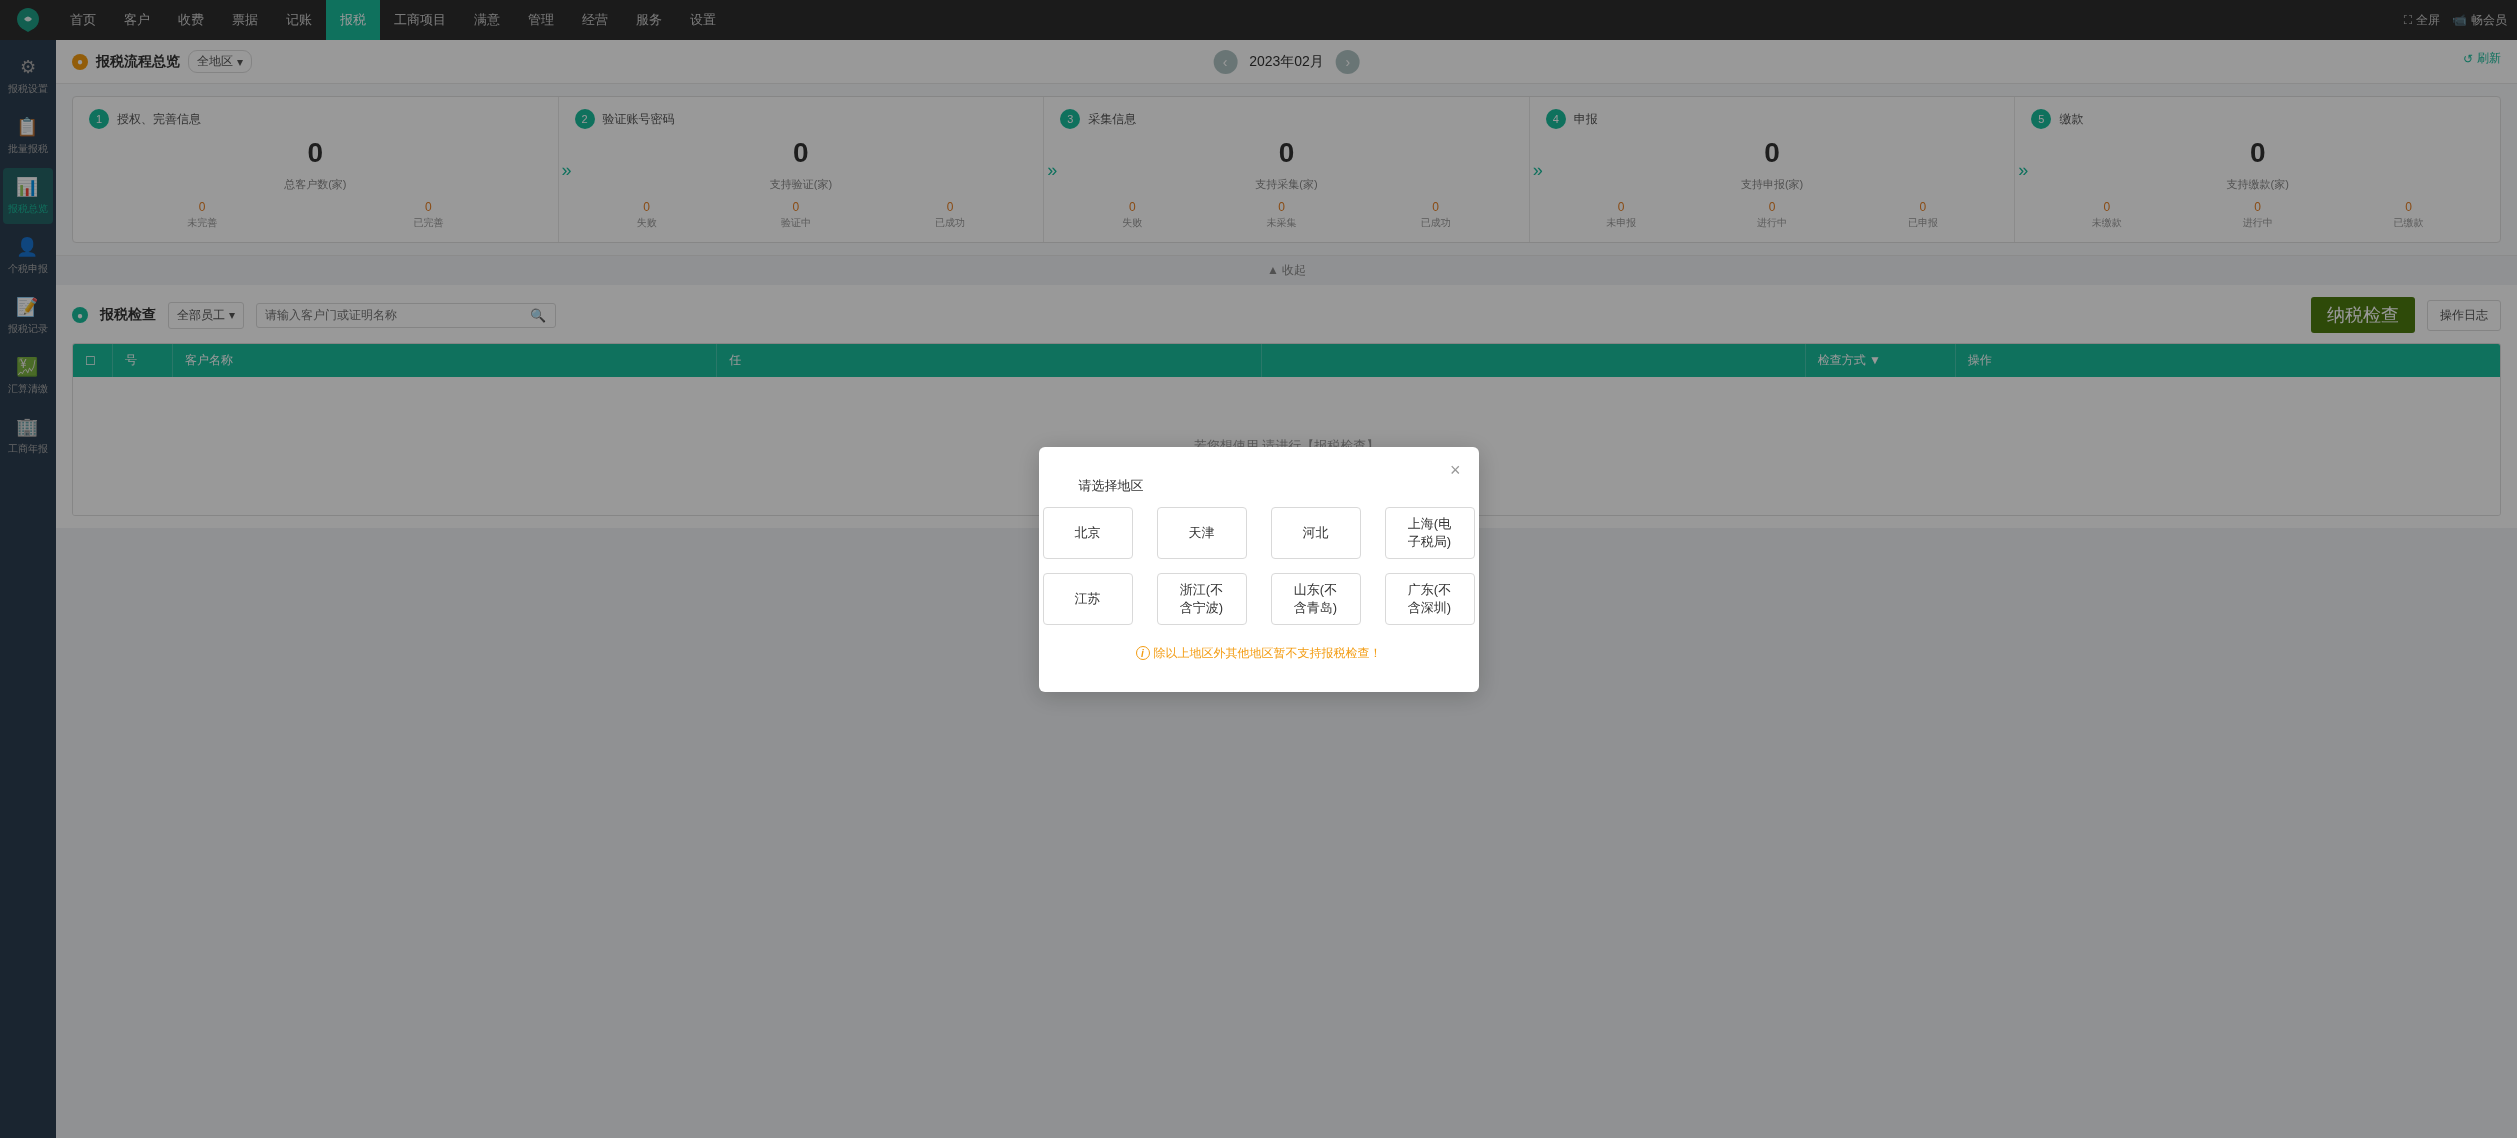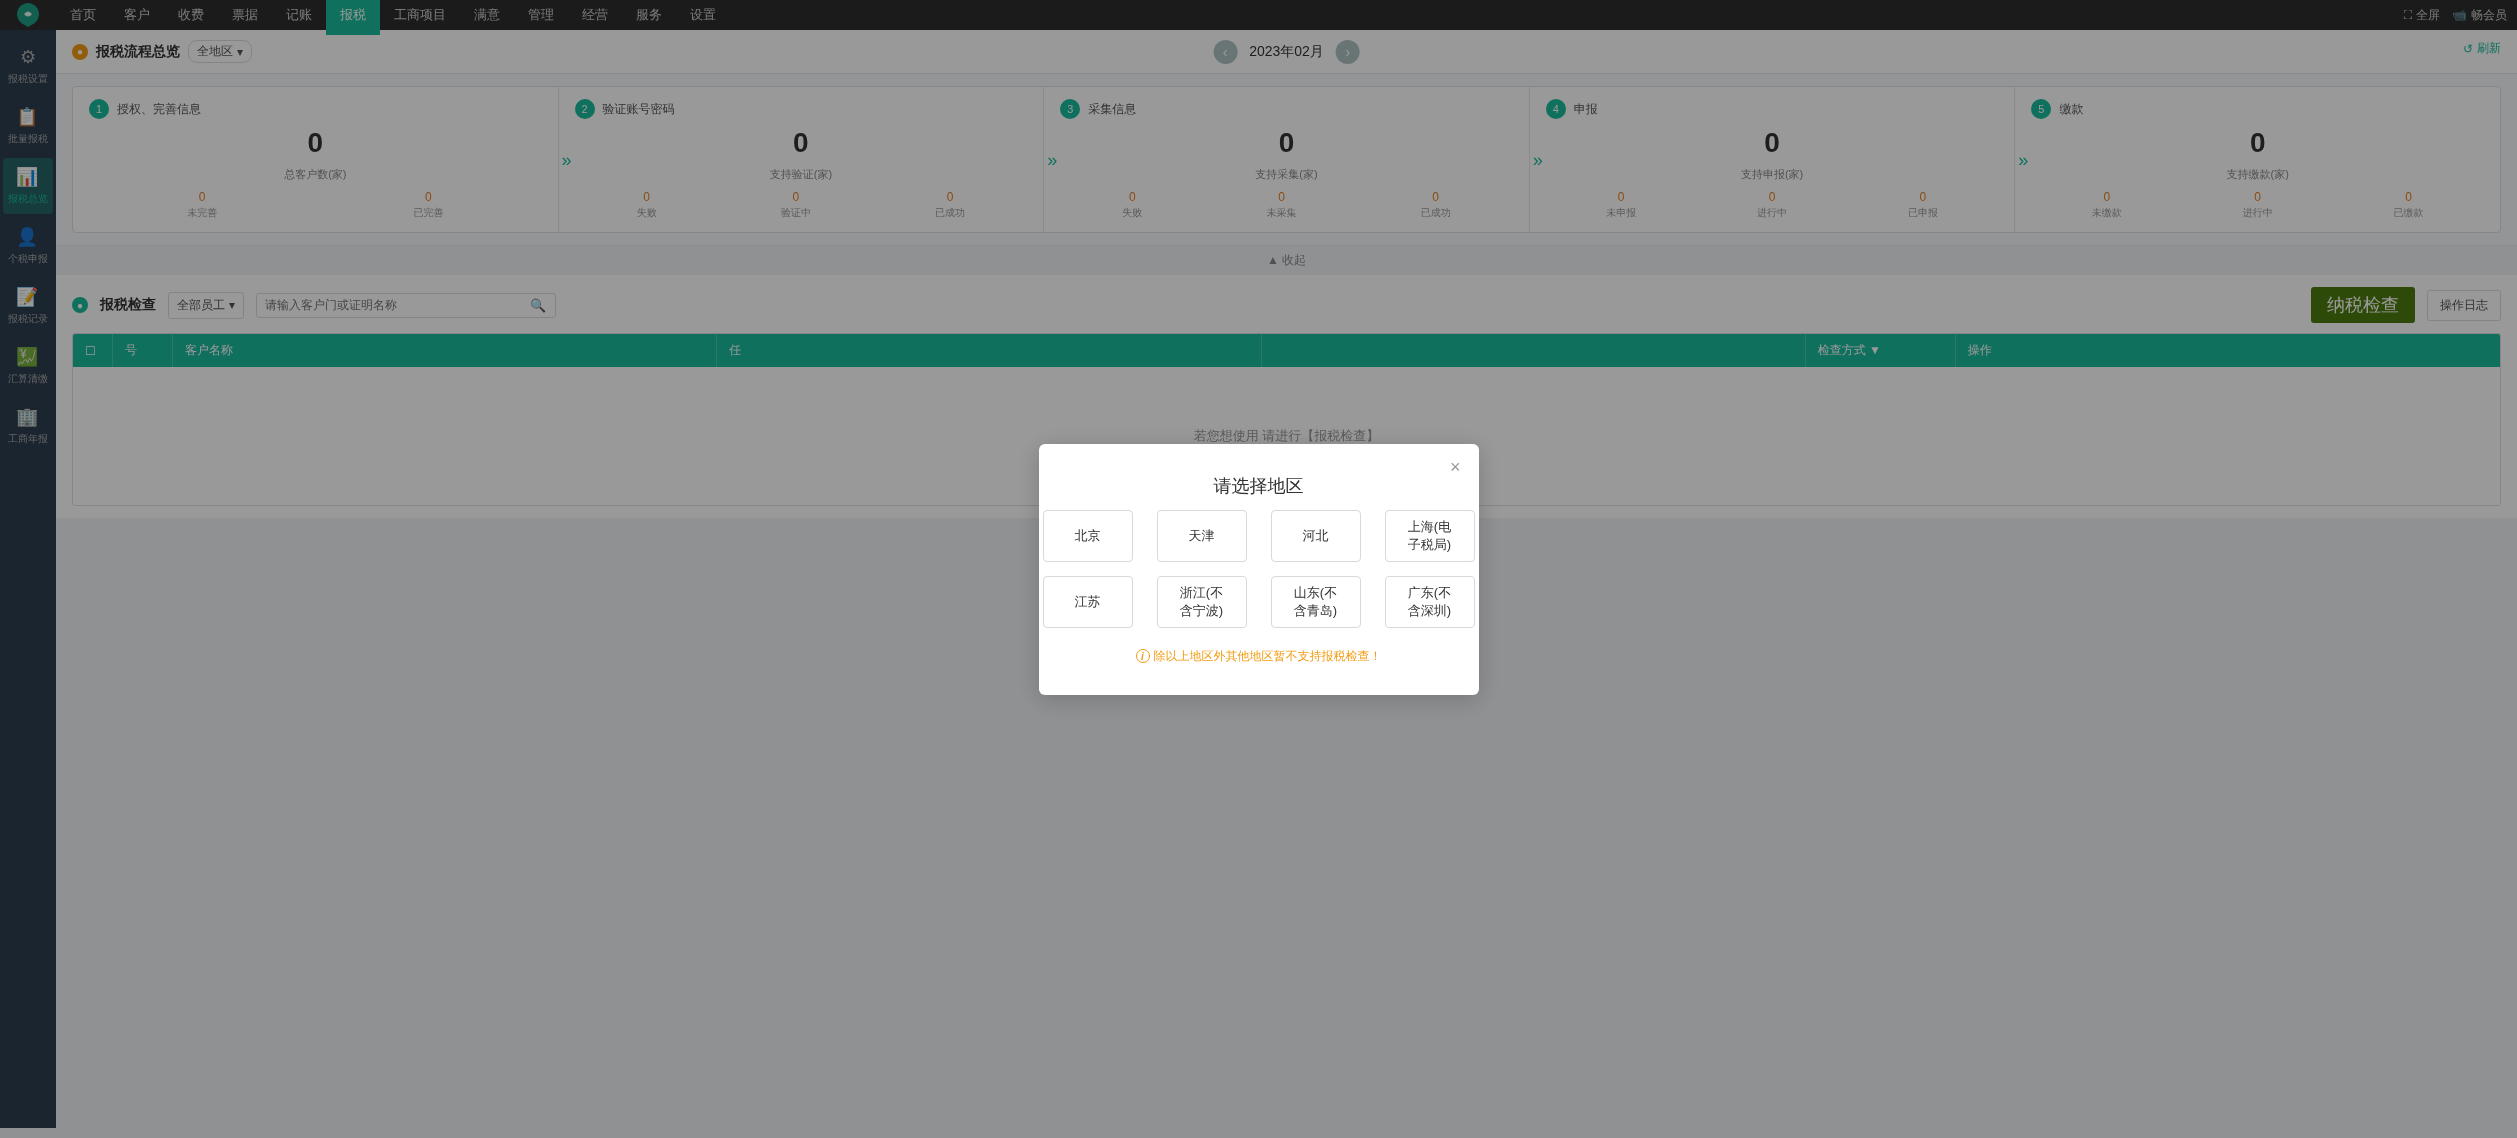--- a/index.html
+++ b/index.html
@@ -1,20 +1,20 @@
 <!DOCTYPE html>
 <html><head>
   <meta charset="utf-8">
   <style>
     * { box-sizing: border-box; margin: 0; padding: 0; }
     body { font-family: "Microsoft YaHei", "PingFang SC", sans-serif; font-size: 13px; background: #f0f2f5; overflow: hidden; }
 
     
     .top-nav {
-      height: 30px;
+      height: 40px;
       background: #2d2d2d;
       display: flex;
       align-items: center;
       padding: 0 10px;
       position: relative;
       z-index: 10;
     }
     .top-nav-logo {
       width: 36px;
       height: 36px;
@@ -362,22 +362,21 @@
     }
     .modal-close {
       position: absolute;
       top: 14px; right: 18px;
       cursor: pointer;
       color: #999;
       font-size: 18px;
       line-height: 1;
     }
     .modal-title {
-      text-align: center;
-      font-size: 18px;
+      font-size: 13px;
       color: #333;
       margin-bottom: 12px;
       font-weight: normal;
     }
     .region-grid {
       display: flex;
       flex-direction: column;
       gap: 14px;
       margin-bottom: 20px;
     }

